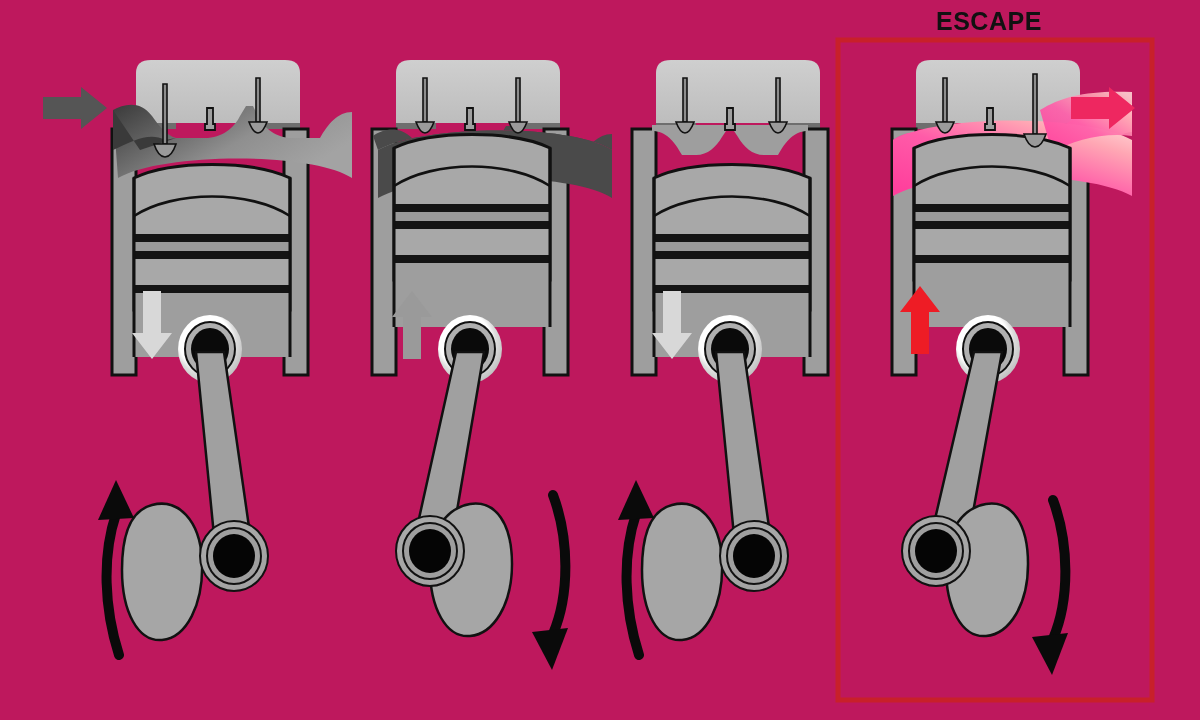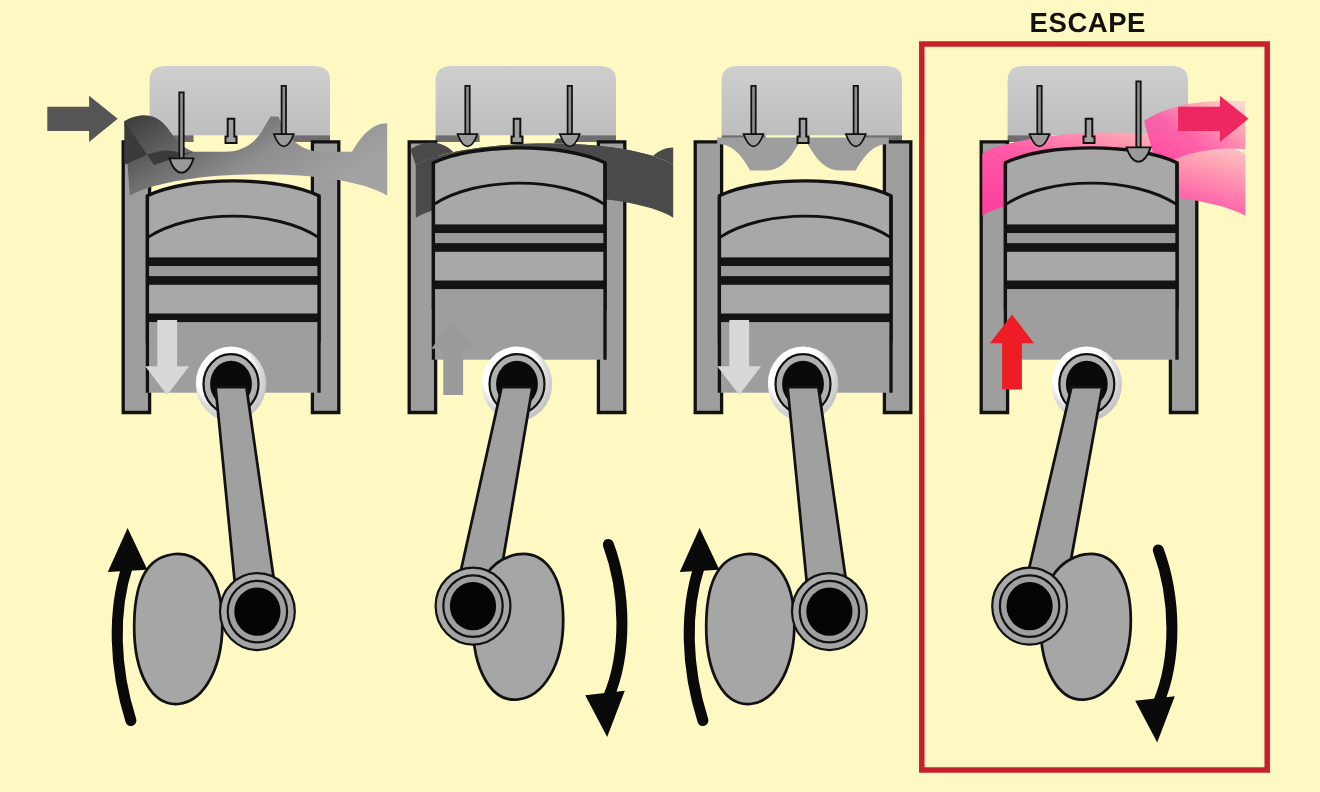--- a/index.html
+++ b/index.html
@@ -6,21 +6,21 @@
   body{width:1200px;height:720px;overflow:hidden;
        font-family:"Liberation Sans",sans-serif;}
   #stage{position:relative;width:1200px;height:720px;background:#fff;}
   #stage svg{display:block;}
   .lbl{position:absolute;font-weight:bold;font-size:25px;letter-spacing:.5px;
        color:#111;font-family:"Liberation Sans",sans-serif;white-space:nowrap;}
 </style>
 </head>
 <body>
 
-<div id="stage" style="width: 1200px; height: 720px; background: #fef9c3;">
+<div id="stage" style="width: 1200px; height: 720px; background: #be185d;">
 
   <div class="lbl" id="escape-label" style="left:936px;top:7px;">ESCAPE</div>
 
   <svg id="canvas" width="1200" height="720" viewBox="0 0 1200 720" xmlns="http://www.w3.org/2000/svg">
     <defs>
 
       <linearGradient id="gDark" x1="0" y1="0" x2="1" y2="0.5">
         <stop offset="0" stop-color="#3a3a3a"></stop>
         <stop offset="0.28" stop-color="#5f5f5f"></stop>
         <stop offset="0.62" stop-color="#8f8f8f"></stop>

